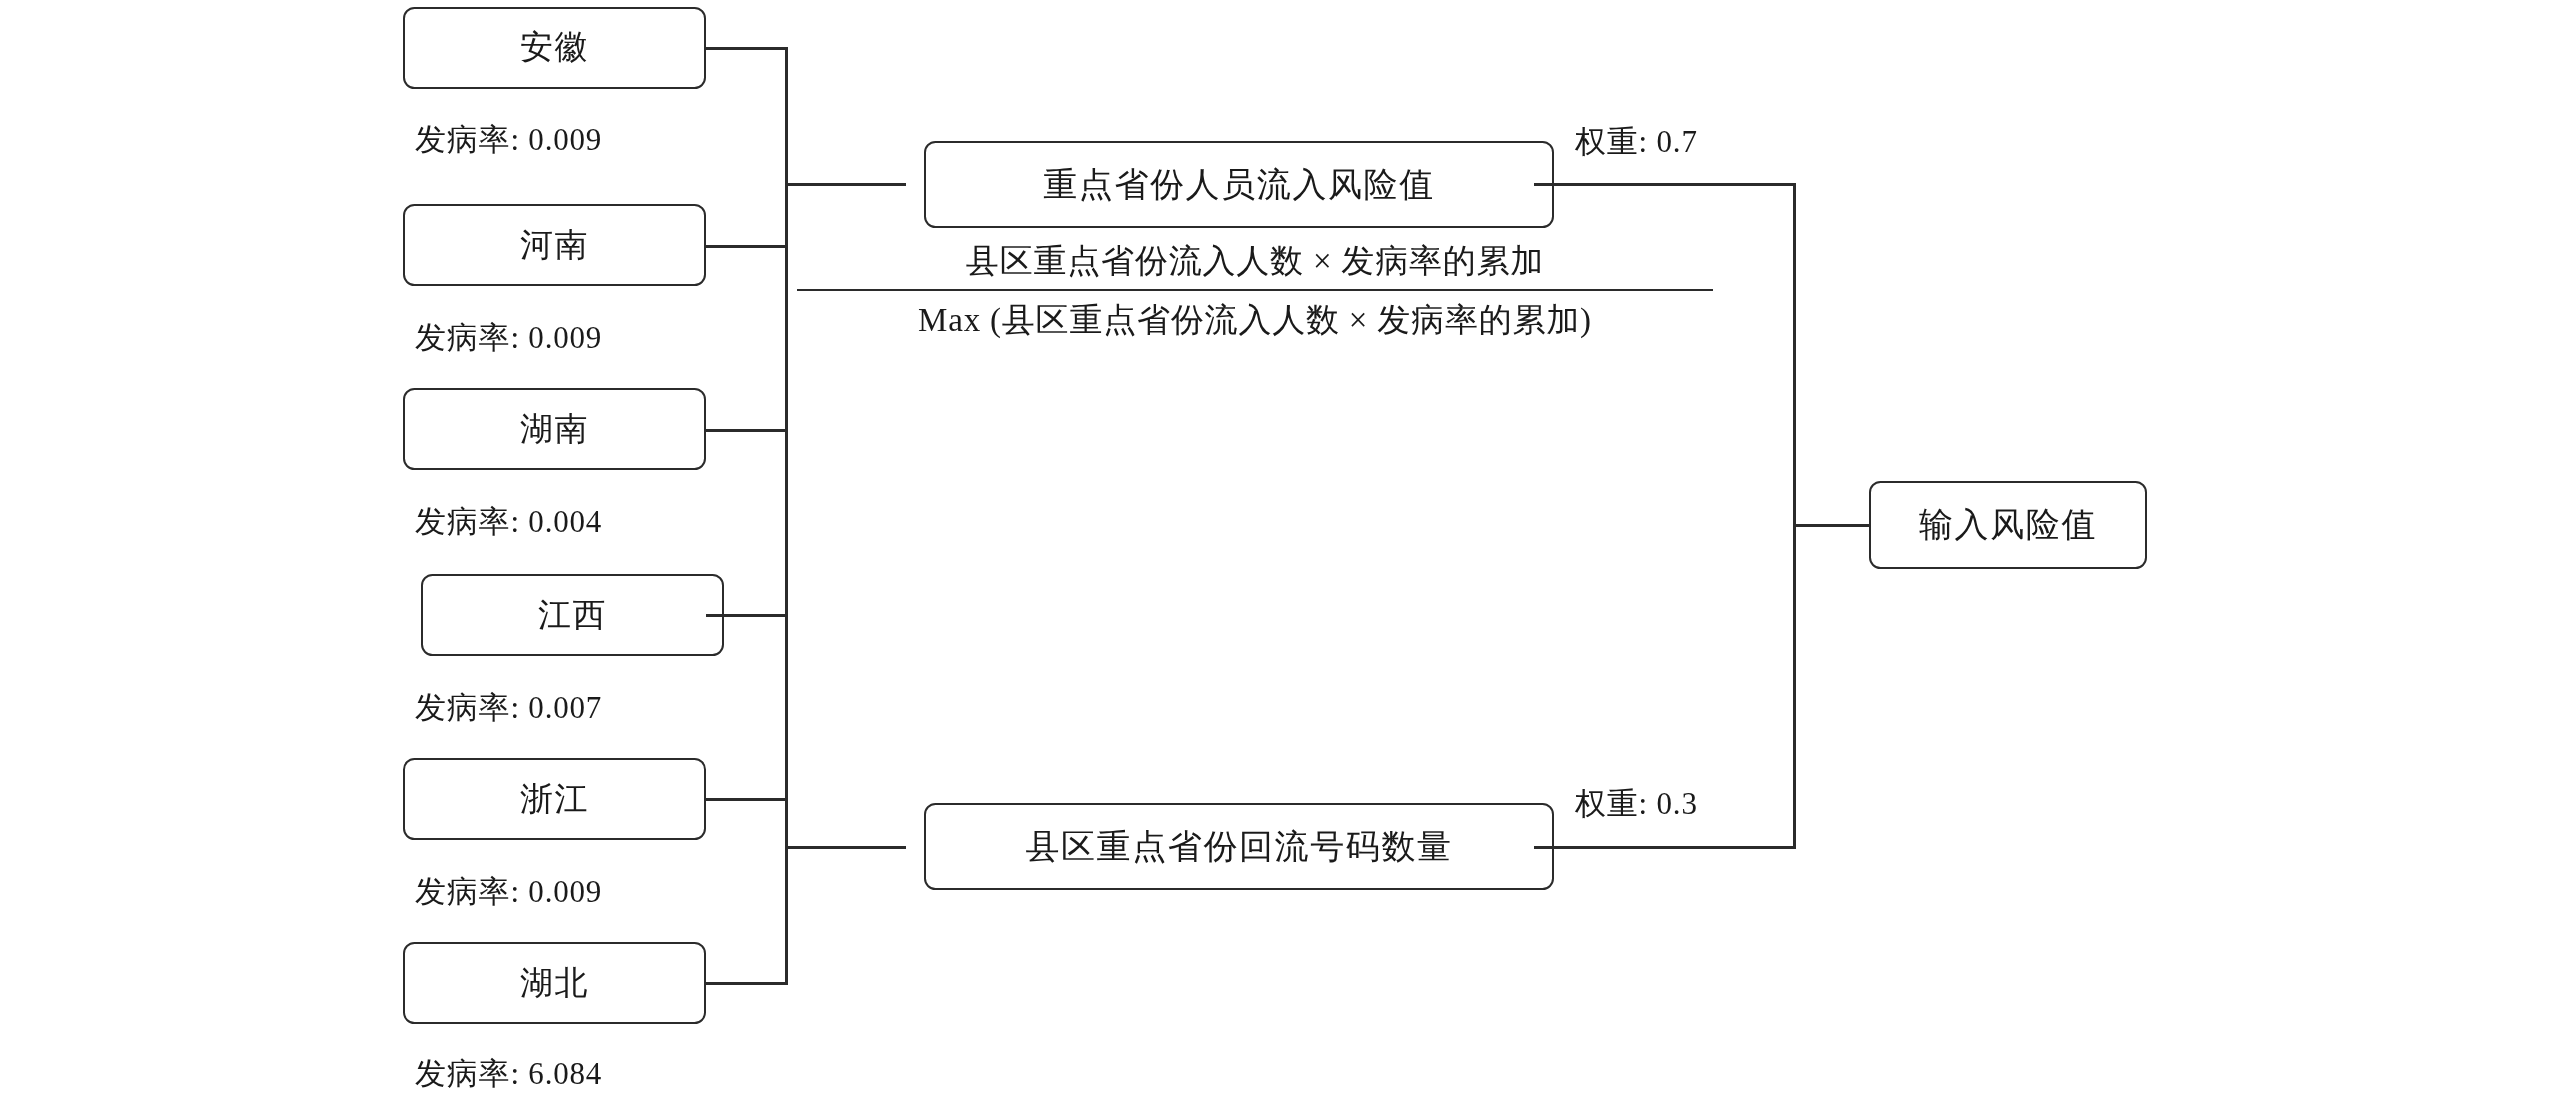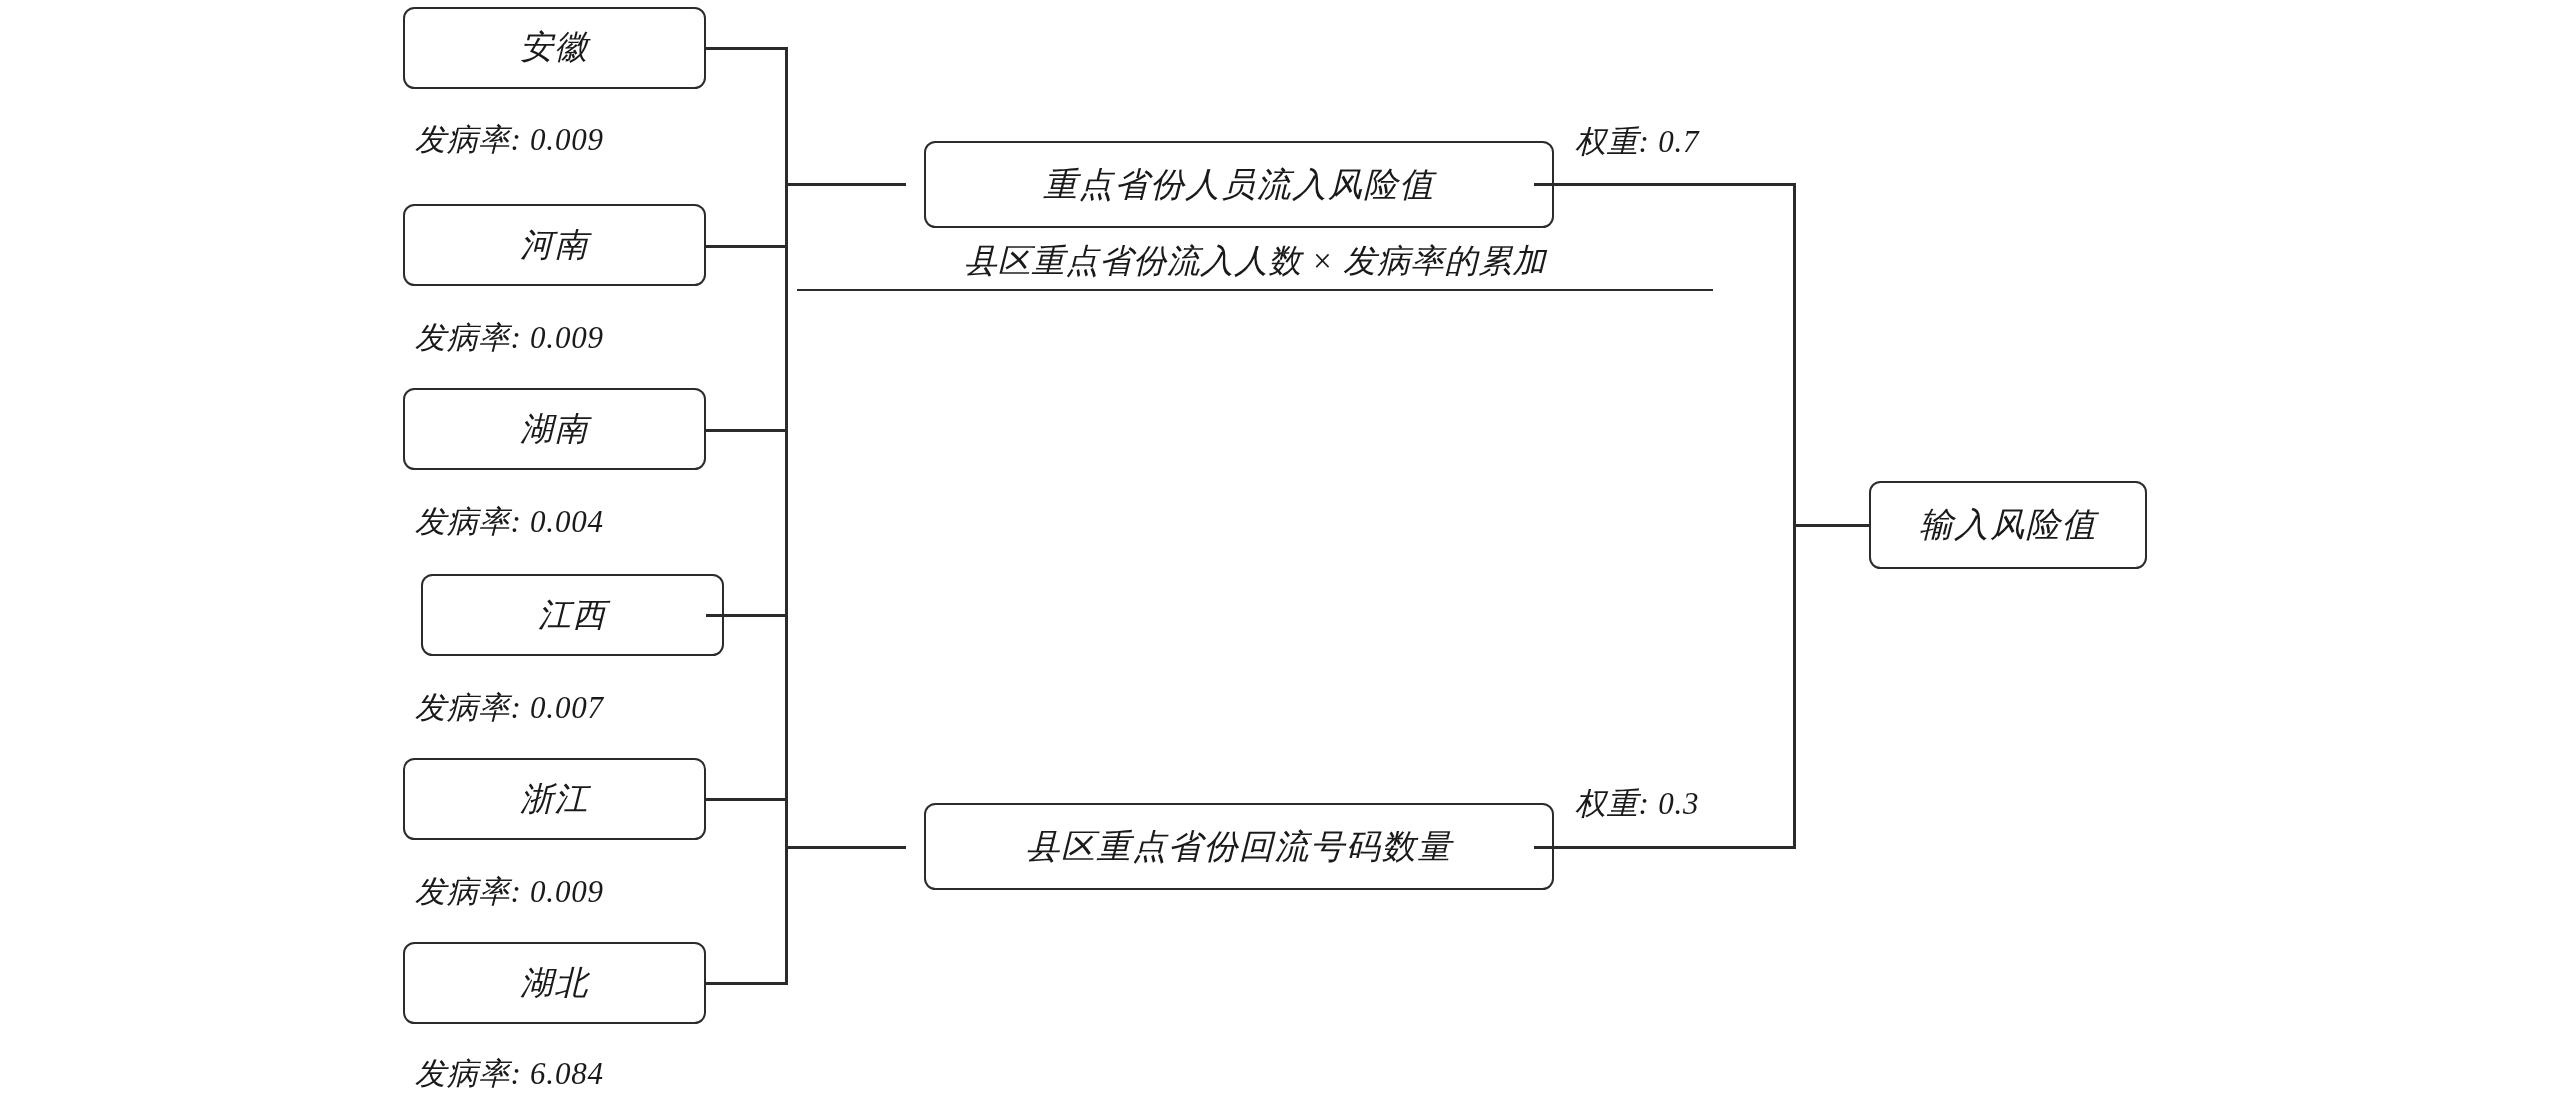--- a/index.html
+++ b/index.html
@@ -10,21 +10,20 @@
   body {
     font-family: "Liberation Serif", "DejaVu Serif", serif;
     color: #1a1a1a;
   }
   #canvas {
     position: relative;
     width: 2576px;
     height: 1098px;
     background: #ffffff;
     overflow: hidden;
-    font-style: italic;
   }
 
   
   .node {
     position: absolute;
     box-sizing: border-box;
     border: 2.5px solid #2b2b2b;
     border-radius: 11.4px;
     background: #ffffff;
     display: flex;
@@ -122,20 +121,21 @@
   <div class="node mid-node" style="left:904px; top:803px; width:630px;">县区重点省份回流号码数量</div>
 
   <div class="node out-node" style="left:1869px; top:481px;">输入风险值</div>
 
   <div class="weight-label" style="left:1558px; top:121px;">权重: 0.7</div>
   <div class="weight-label" style="left:1558px; top:783px;">权重: 0.3</div>
 
   <div class="formula" style="left:797px; top:239px; width:916px;">
     <div class="numer">县区重点省份流入人数 × 发病率的累加</div>
     <div class="bar"></div>
+    <div class="denom">Max (县区重点省份流入人数 × 发病率的累加)</div>
   </div>
 
 
   <div class="line h-line" style="left:706px; top:47px;  width:82px;"></div>
   <div class="line h-line" style="left:706px; top:245px; width:82px;"></div>
   <div class="line h-line" style="left:706px; top:429px; width:82px;"></div>
   <div class="line h-line" style="left:706px; top:614px; width:82px;"></div>
   <div class="line h-line" style="left:706px; top:798px; width:82px;"></div>
   <div class="line h-line" style="left:706px; top:982px; width:82px;"></div>
 

